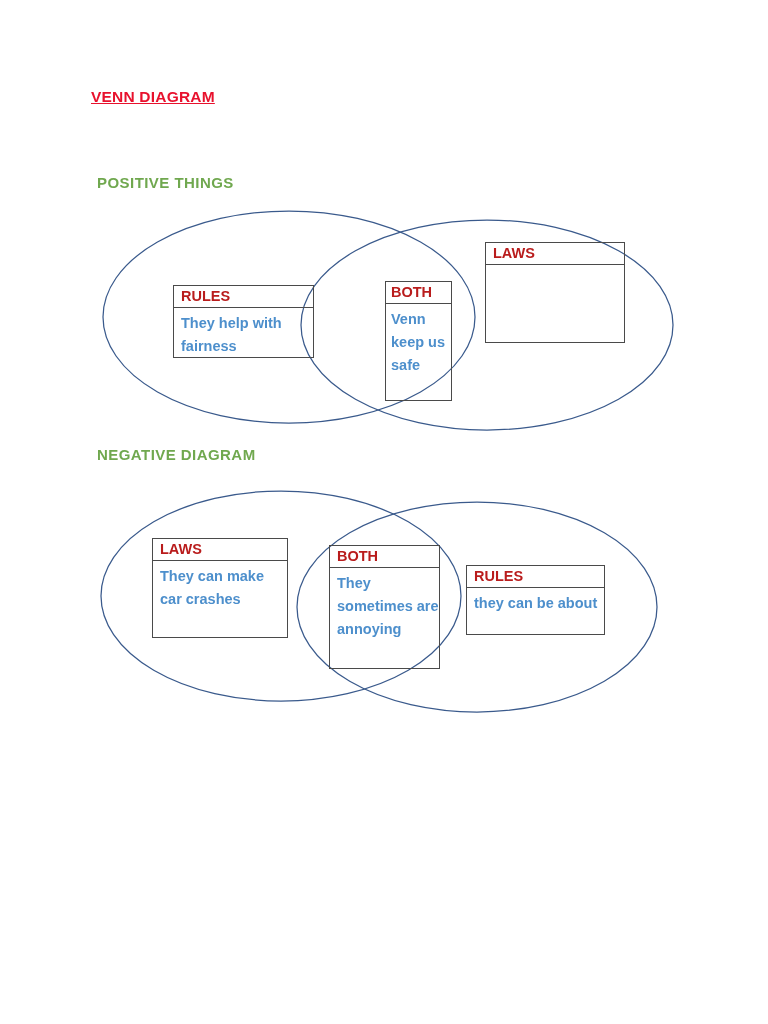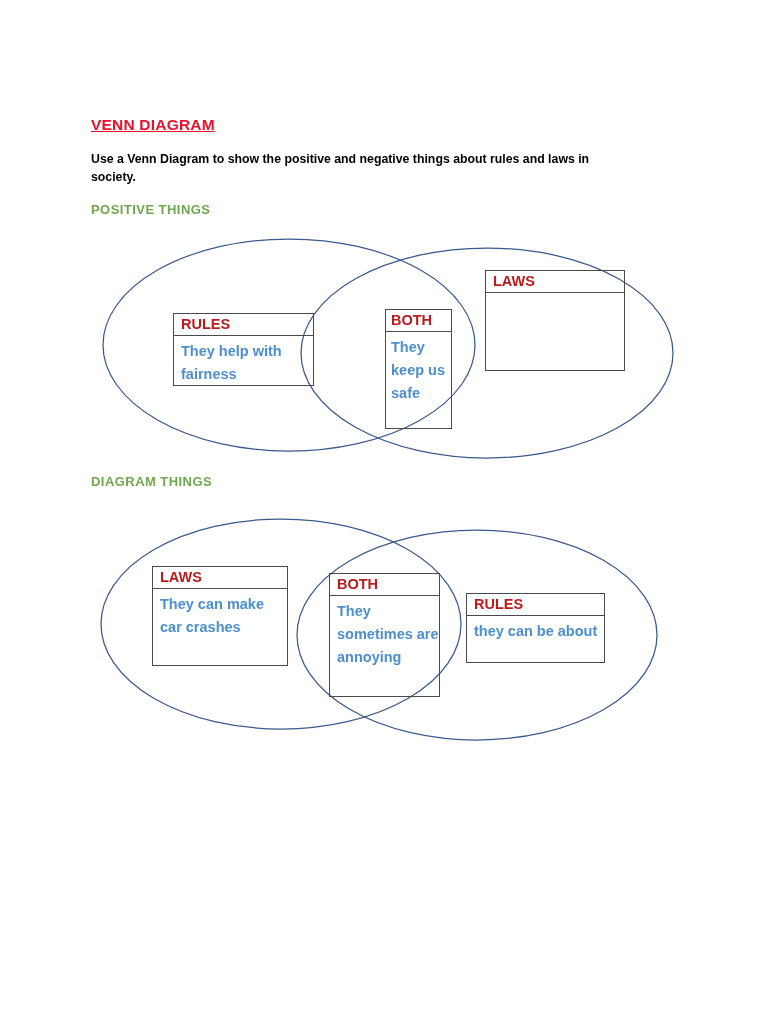--- a/index.html
+++ b/index.html
@@ -13,21 +13,20 @@
     position: relative;
     overflow: hidden;
     font-family: "Liberation Sans", sans-serif;
     -webkit-font-smoothing: antialiased;
   }
 
   .page {
     position: absolute;
     inset: 0;
     background: #ffffff;
-    margin-top: 28px;
   }
 
   
   .doc-title {
     position: absolute;
     left: 91px;
     top: 88px;
     font-size: 15.5px;
     font-weight: bold;
     color: #E8112D;
@@ -42,22 +41,22 @@
     top: 122px;
     width: 545px;
     font-size: 12.3px;
     font-weight: bold;
     color: #000000;
     line-height: 1.5;
   }
 
   .section-heading {
     position: absolute;
-    left: 91px;
-    font-size: 13px;
+    left: 97px;
+    font-size: 15px;
     font-weight: bold;
     color: #70A84F;
     letter-spacing: 0.45px;
     white-space: nowrap;
   }
   .section-heading.positive { top: 174px; }
   .section-heading.negative { top: 446px; }
 
   
   .venn {
@@ -112,46 +111,45 @@
   #box-n-both  { left: 329px; top: 545px; width: 111px; height: 124px; }
   #box-n-rules { left: 466px; top: 565px; width: 139px; height: 70px; }
 </style>
 </head>
 <body>
 
 <div class="page">
 
   <div class="doc-title">VENN DIAGRAM</div>
 
-  <div class="doc-intro">Use a Venn Diagram to show the positive and negative things about rules and laws in society.</div>
 
   <div class="section-heading positive">POSITIVE THINGS</div>
 
   <div class="venn venn-1">
     <svg width="768" height="245" viewBox="0 0 768 245">
       <ellipse cx="289" cy="117" rx="186" ry="106" fill="none" stroke="#3A5A8C" stroke-width="1.25"></ellipse>
       <ellipse cx="487" cy="125" rx="186" ry="105" fill="none" stroke="#3A5A8C" stroke-width="1.25"></ellipse>
     </svg>
   </div>
 
   <div class="tbox" id="box-p-rules">
     <div class="tbox-head">RULES</div>
     <div class="tbox-body">They help with fairness</div>
   </div>
 
   <div class="tbox narrow" id="box-p-both">
     <div class="tbox-head">BOTH</div>
-    <div class="tbox-body">They keep us safe</div>
+    <div class="tbox-body">Venn keep us safe</div>
   </div>
 
   <div class="tbox" id="box-p-laws">
     <div class="tbox-head">LAWS</div>
   </div>
 
-  <div class="section-heading negative">DIAGRAM THINGS</div>
+  <div class="section-heading negative">NEGATIVE DIAGRAM</div>
 
   <div class="venn venn-2">
     <svg width="768" height="245" viewBox="0 0 768 245">
       <ellipse cx="281" cy="116" rx="180" ry="105" fill="none" stroke="#3A5A8C" stroke-width="1.25"></ellipse>
       <ellipse cx="477" cy="127" rx="180" ry="105" fill="none" stroke="#3A5A8C" stroke-width="1.25"></ellipse>
     </svg>
   </div>
 
   <div class="tbox" id="box-n-laws">
     <div class="tbox-head">LAWS</div>

